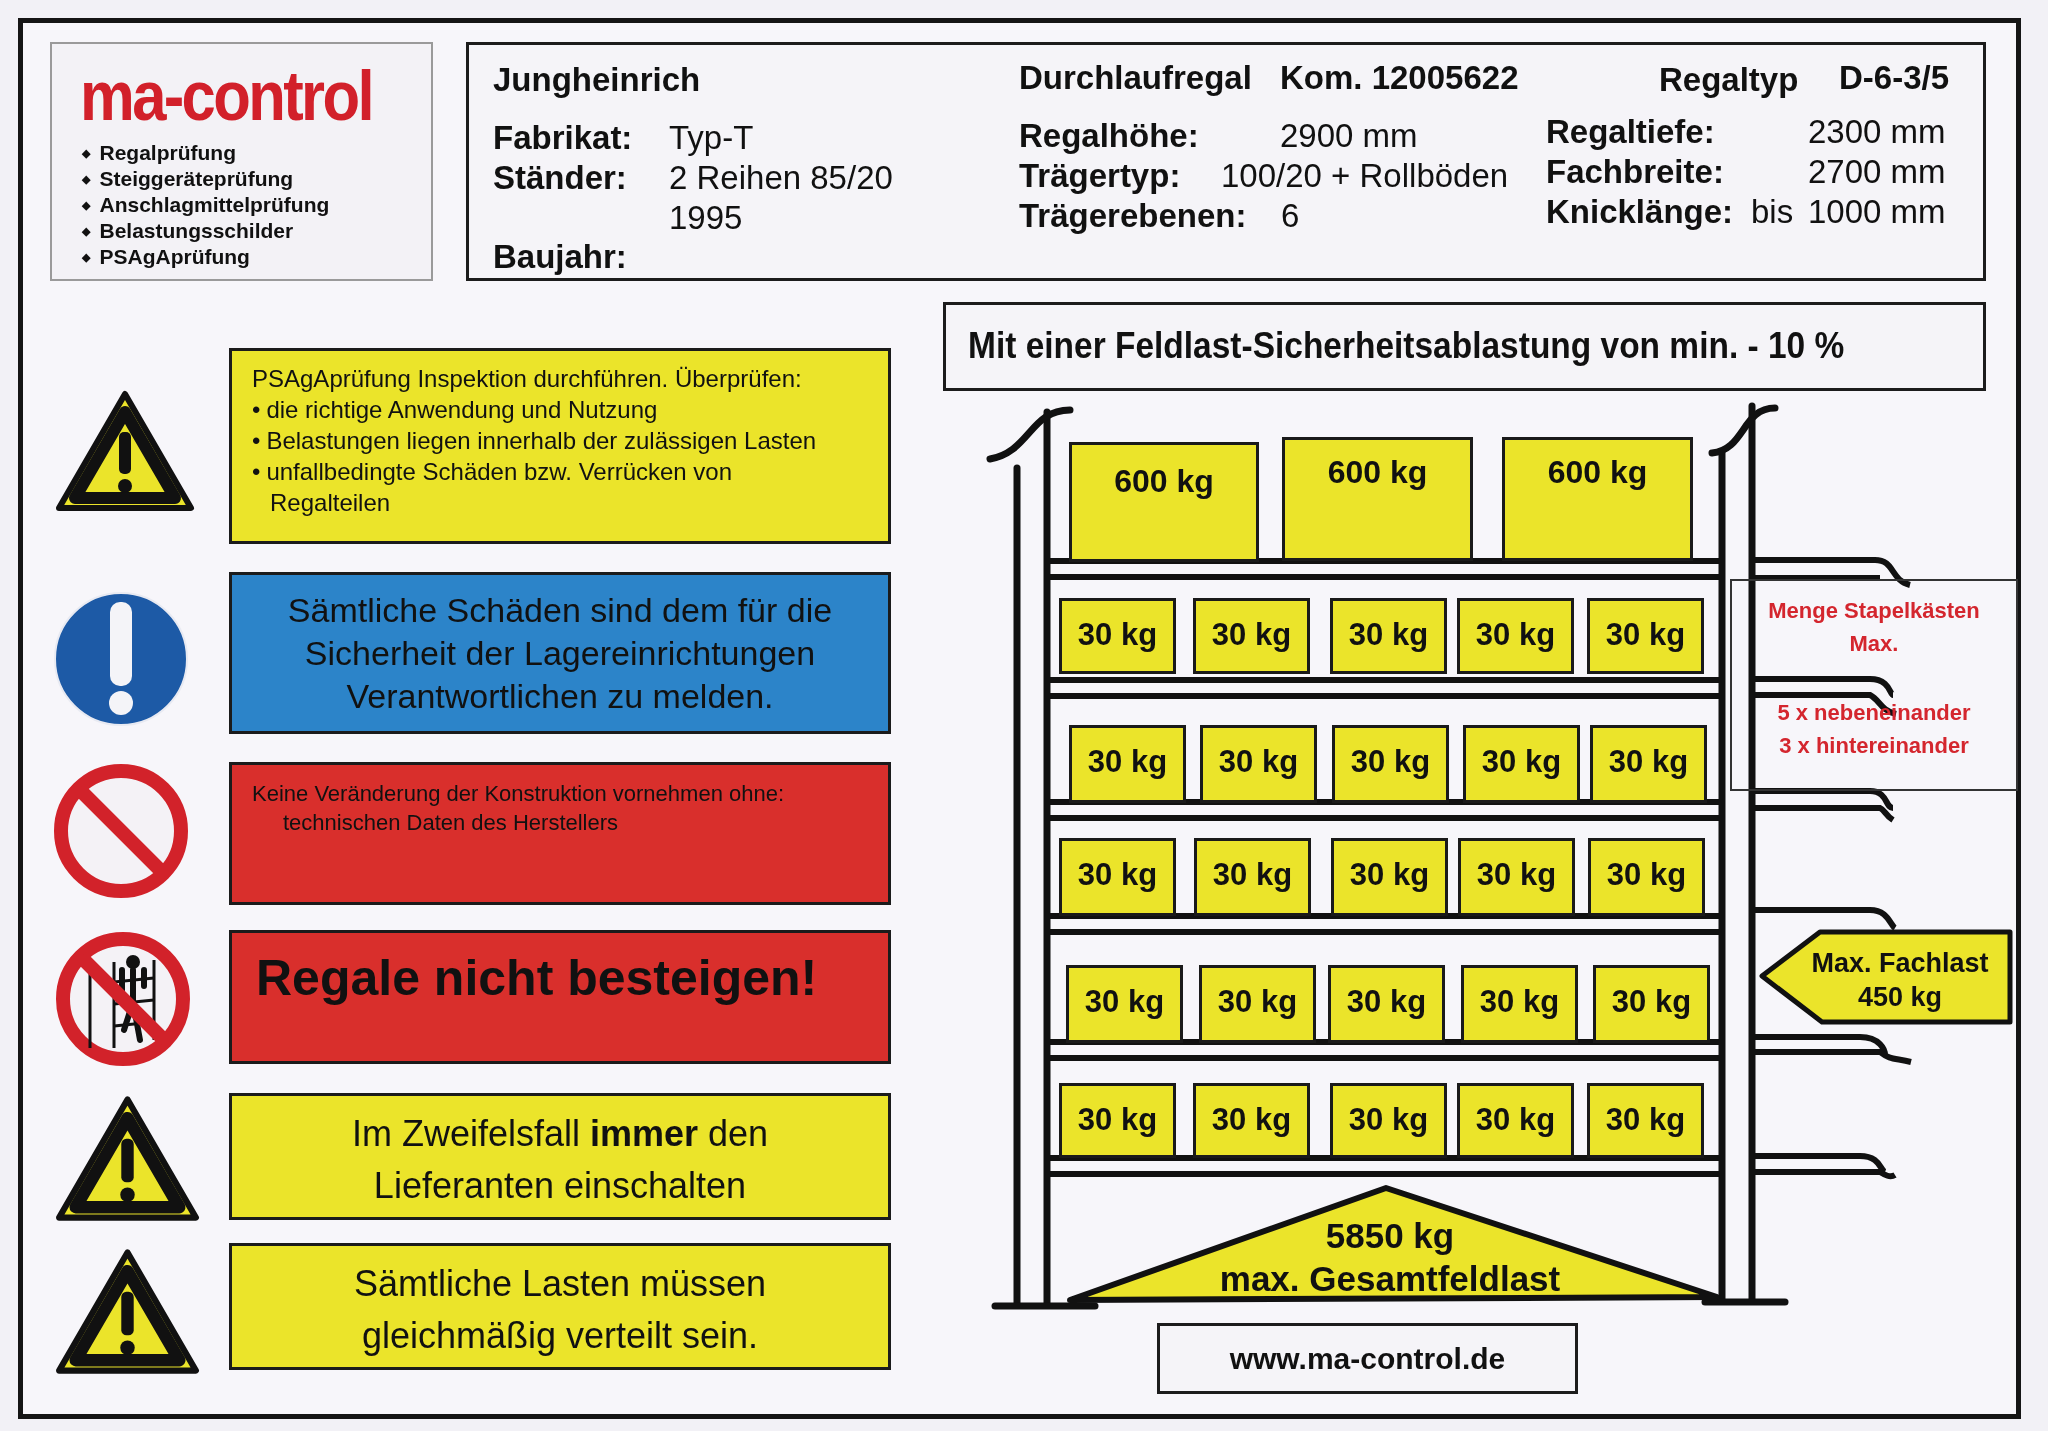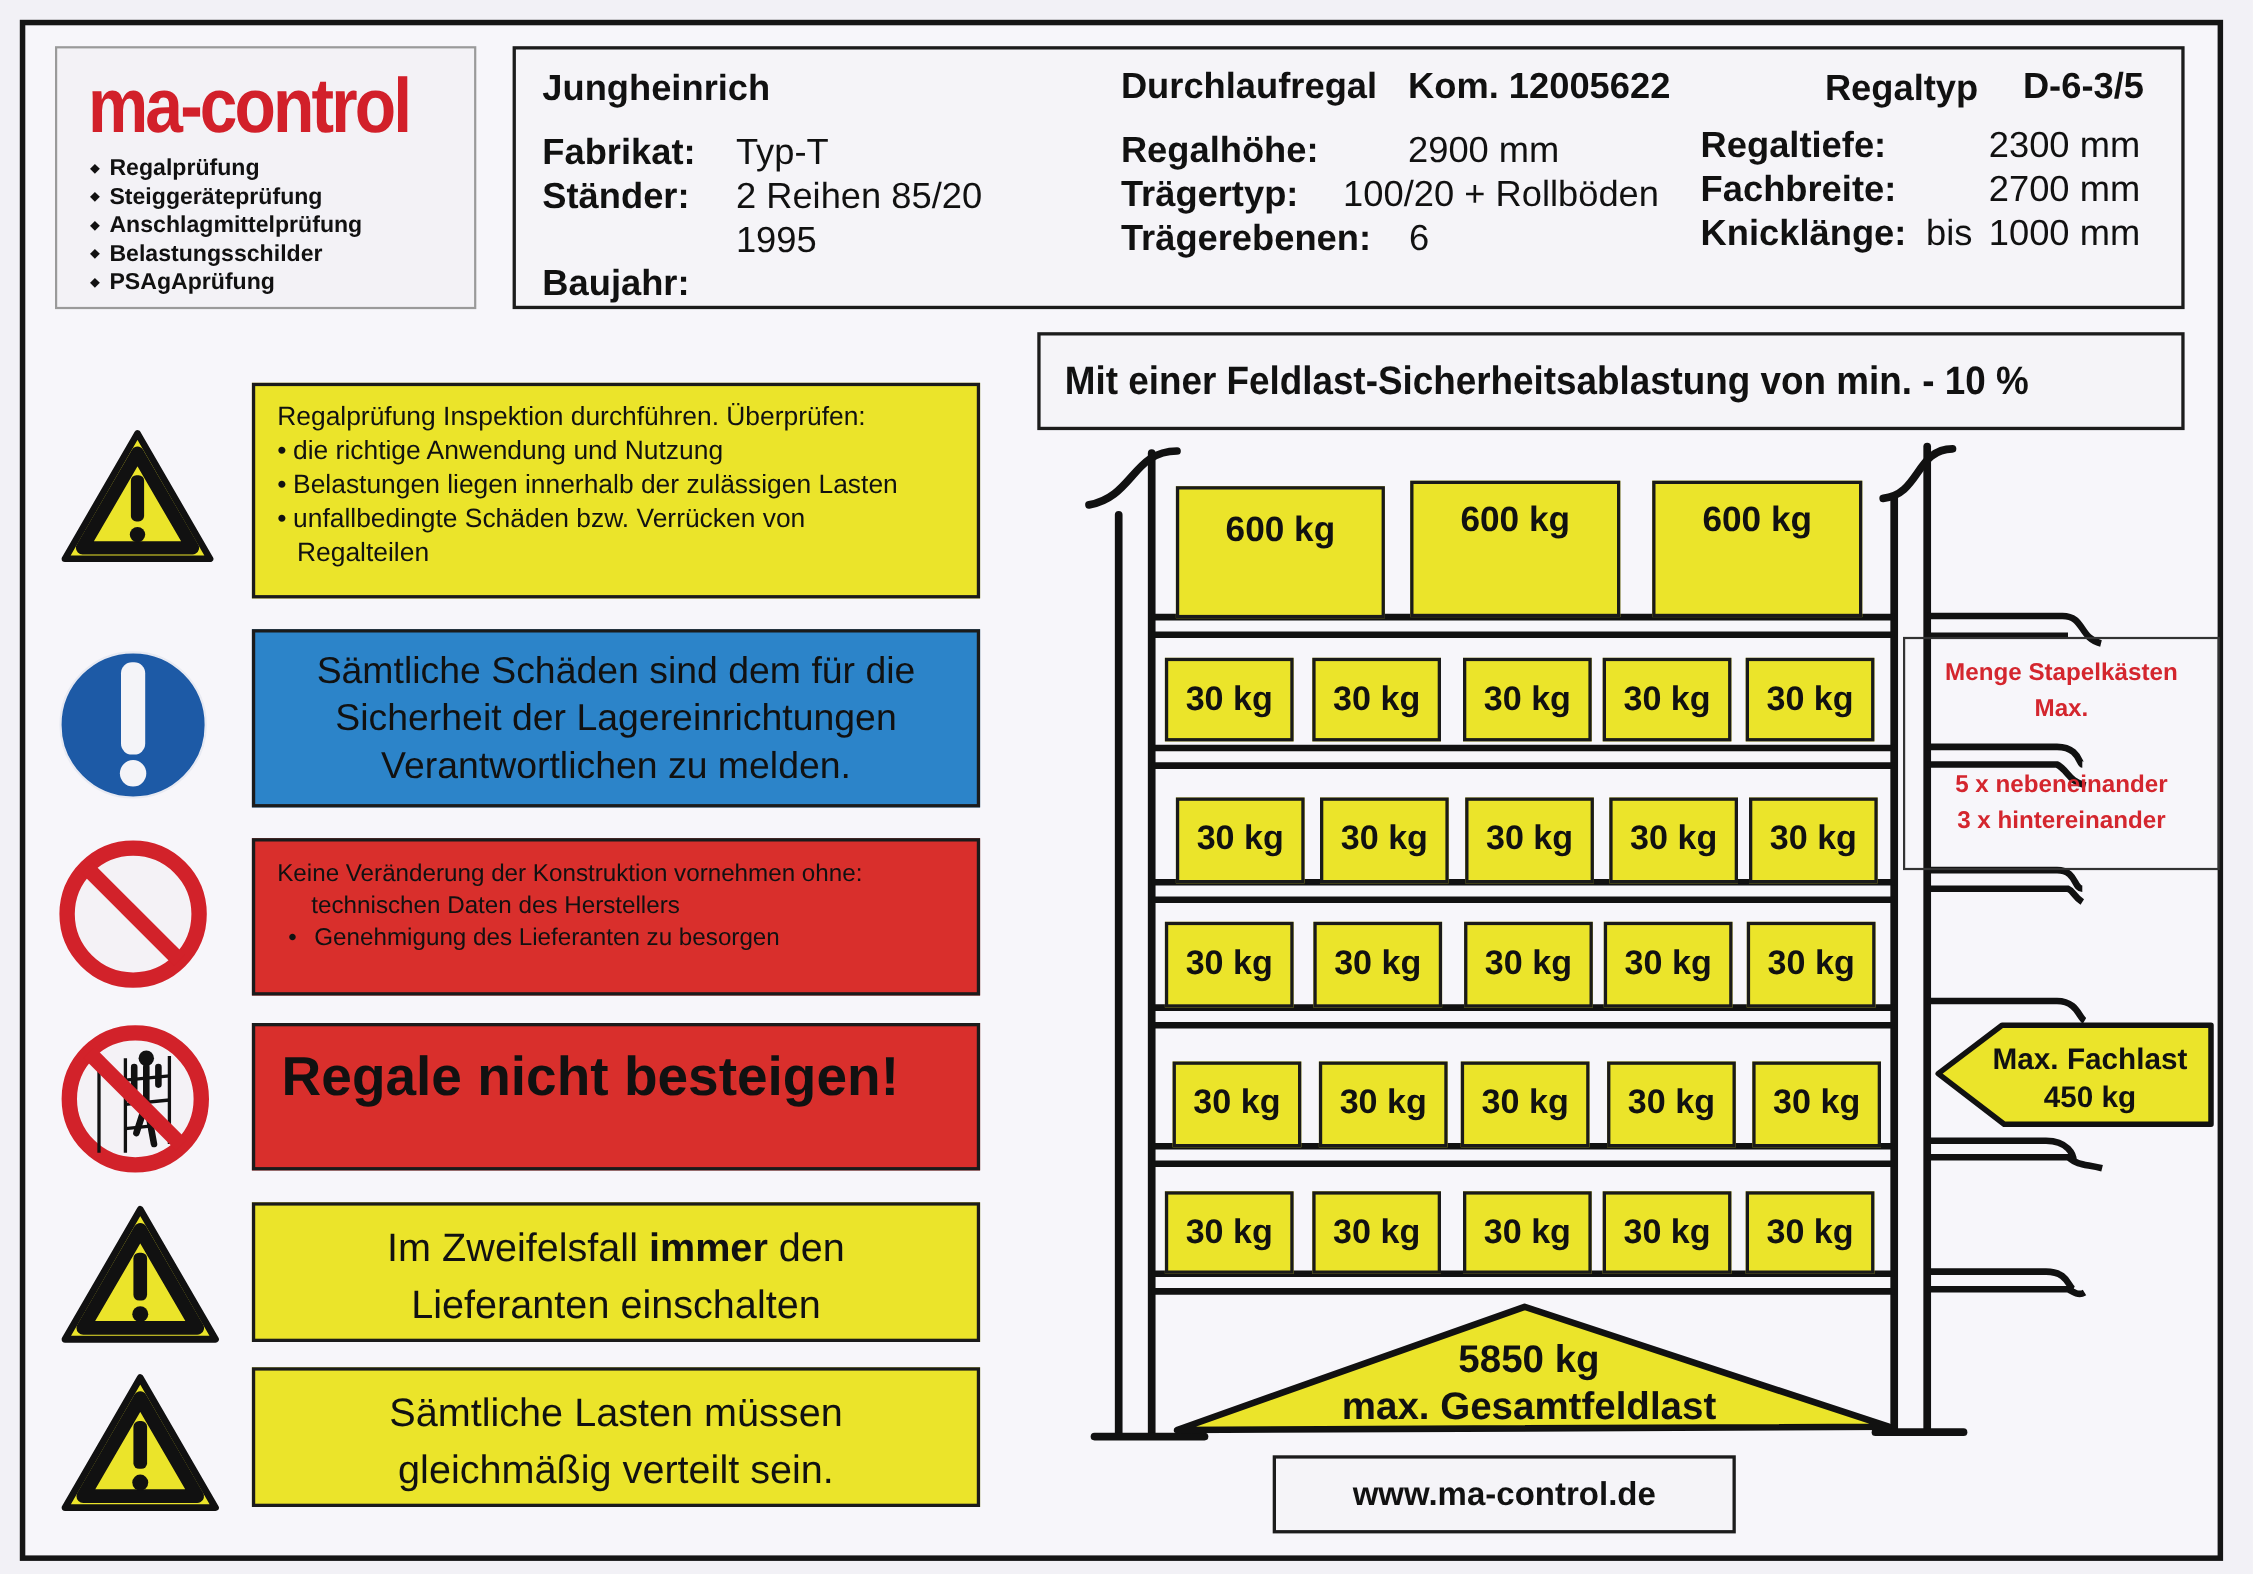--- a/index.html
+++ b/index.html
@@ -120,41 +120,40 @@
 
 <svg class="icon" style="left:55px;top:1248px;" width="145" height="127" viewBox="0 0 140 122">
   <polygon points="70,4 136,118 4,118" fill="#ebe42a" stroke="#111" stroke-width="6" stroke-linejoin="round"></polygon>
   <polygon points="70,22 120,108 20,108" fill="none" stroke="#111" stroke-width="12" stroke-linejoin="round"></polygon>
   <rect x="64" y="42" width="12" height="42" rx="5" fill="#111"></rect>
   <circle cx="70" cy="96" r="7" fill="#111"></circle>
 </svg>
 
 <div class="abs panel yellow" style="left:229px;top:348px;width:662px;height:196px;">
   <div class="p-list" style="top:12px;">
-    <div>Regalprüfung Inspektion durchführen. Überprüfen:</div>
+    <div>PSAgAprüfung Inspektion durchführen. Überprüfen:</div>
     <div class="bul">die richtige Anwendung und Nutzung</div>
     <div class="bul">Belastungen liegen innerhalb der zulässigen Lasten</div>
     <div class="bul">unfallbedingte Schäden bzw. Verrücken von</div>
     <div style="padding-left:18px;">Regalteilen</div>
   </div>
 </div>
 
 <div class="abs panel blue" style="left:229px;top:572px;width:662px;height:162px;">
   <div class="txt" style="top:14px;font-size:34px;line-height:43px;">
     <div>Sämtliche Schäden sind dem für die</div>
     <div>Sicherheit der Lagereinrichtungen</div>
     <div>Verantwortlichen zu melden.</div>
   </div>
 </div>
 
 <div class="abs panel red" style="left:229px;top:762px;width:662px;height:143px;">
   <div class="p-list" style="top:14px;font-size:22px;line-height:29px;">
     <div>Keine Veränderung der Konstruktion vornehmen ohne:</div>
     <div style="padding-left:31px;">technischen Daten des Herstellers</div>
-    <div style="padding-left:10px;"><span style="margin-right:16px;">•</span><span>Genehmigung des Lieferanten zu besorgen</span></div>
   </div>
 </div>
 
 <div class="abs panel red" style="left:229px;top:930px;width:662px;height:134px;">
   <div style="position:absolute;left:24px;top:16px;font-weight:bold;font-size:50px;white-space:nowrap;">Regale nicht besteigen!</div>
 </div>
 
 <div class="abs panel yellow" style="left:229px;top:1093px;width:662px;height:127px;">
   <div class="txt" style="top:12px;font-size:36px;line-height:52px;">
     <div><span>Im Zweifelsfall </span><b>immer</b><span> den</span></div>

